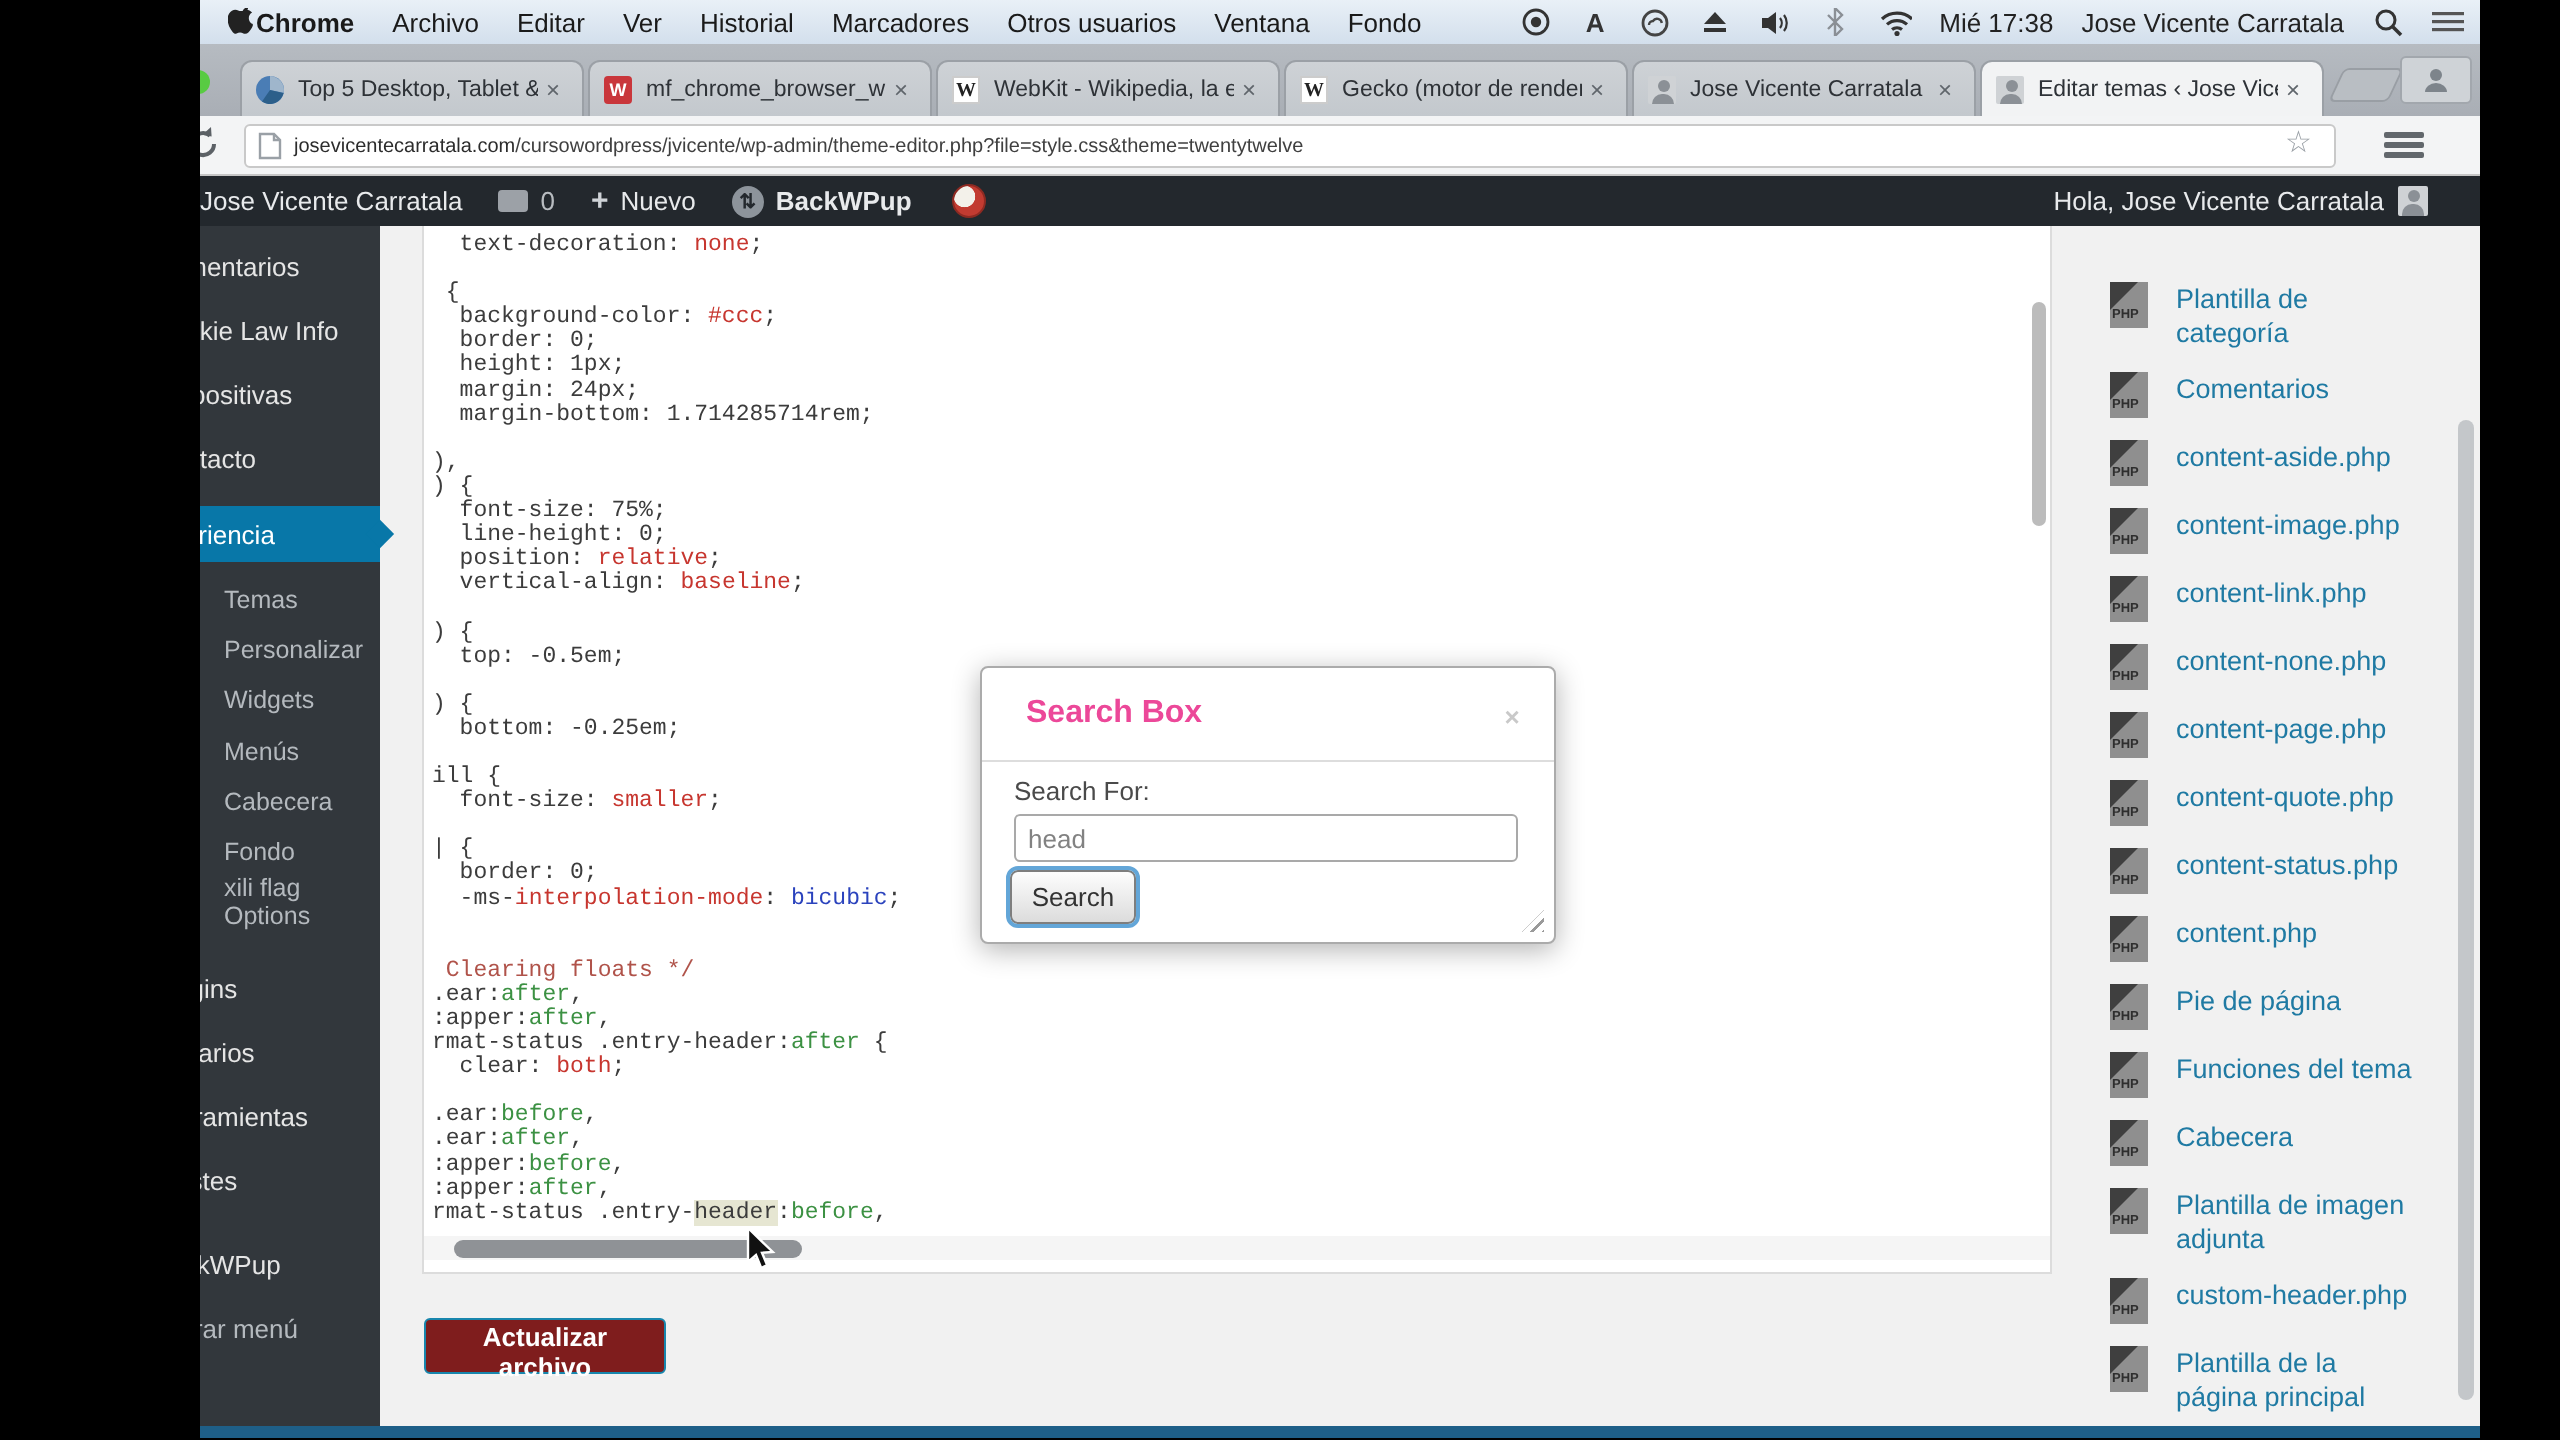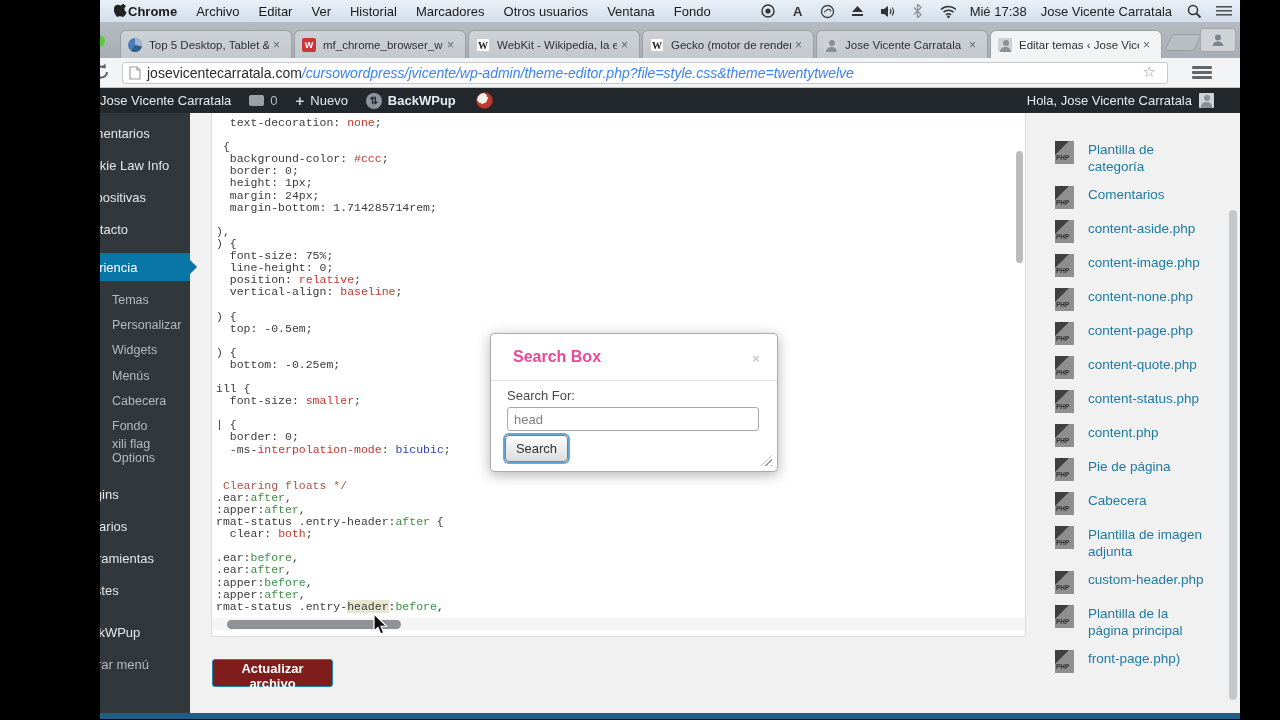--- a/index.html
+++ b/index.html
@@ -31,23 +31,23 @@
   .tab .x{flex:0 0 12px;color:#5f656b;font-size:12px;line-height:12px;margin-left:4px;}
   .newtab{position:absolute;top:12px;width:30px;height:17px;background:#b9bec3;border:1px solid #999ea4;
           border-radius:3px;transform:skewX(-25deg);}
   .profilebtn{position:absolute;top:6px;width:36px;height:24px;background:#cfd3d7;border:1px solid #a2a7ad;
           border-radius:3px;display:flex;align-items:center;justify-content:center;}
   .urlrow{position:absolute;left:40px;top:58px;width:1200px;height:30px;background:#f3f4f5;
           border-bottom:1px solid #c6c6c6;z-index:9;display:flex;align-items:center;}
   .refresh{position:absolute;left:52px;top:4px;width:22px;height:22px;color:#5c6166;}
   .urlfield{position:absolute;left:82px;top:4px;width:1046px;height:22px;background:#fff;
             border:1px solid #c9c9c9;border-radius:3px;display:flex;align-items:center;
-            font-size:14px;padding:0 6px;white-space:nowrap;overflow:hidden;}
+            font-size:10px;padding:0 6px;white-space:nowrap;overflow:hidden;}
   .urlfield .dom{color:#2c2c2c;}
-  .urlfield .rest{color:#3b82f6;font-style:italic;}
+  .urlfield .rest{color:#404040;}
   .star{position:absolute;right:84px;top:6px;color:#9aa0a6;font-size:15px;line-height:15px;}
   .hamburger{position:absolute;right:28px;top:8px;width:20px;height:14px;}
   .hamburger div{height:2.5px;background:#62676c;margin-bottom:2.6px;border-radius:1px;}
   
   .adminbar{position:absolute;left:40px;top:88px;width:1200px;height:25px;background:#23282d;
             color:#e8eaec;font-size:13px;display:flex;align-items:center;z-index:8;}
   .ab-left{display:flex;align-items:center;margin-left:60px;gap:0;}
   .ab-item{display:flex;align-items:center;margin-right:18px;white-space:nowrap;}
   .ab-right{margin-left:auto;display:flex;align-items:center;margin-right:26px;gap:7px;}
   .bubble{width:15px;height:11px;background:#9ca1a7;border-radius:2px;position:relative;margin-right:6px;}
@@ -366,20 +366,26 @@
         <div class="frow">
           <span class="phpicon">
             <span>PHP</span>
           </span>
           <span class="flabel">content-image.php</span>
         </div>
         <div class="frow">
           <span class="phpicon">
             <span>PHP</span>
           </span>
+          <span class="flabel">content-link.php</span>
+        </div>
+        <div class="frow">
+          <span class="phpicon">
+            <span>PHP</span>
+          </span>
           <span class="flabel">content-none.php</span>
         </div>
         <div class="frow">
           <span class="phpicon">
             <span>PHP</span>
           </span>
           <span class="flabel">content-page.php</span>
         </div>
         <div class="frow">
           <span class="phpicon">
@@ -397,20 +403,26 @@
           <span class="phpicon">
             <span>PHP</span>
           </span>
           <span class="flabel">content.php</span>
         </div>
         <div class="frow">
           <span class="phpicon">
             <span>PHP</span>
           </span>
           <span class="flabel">Pie de página</span>
+        </div>
+        <div class="frow">
+          <span class="phpicon">
+            <span>PHP</span>
+          </span>
+          <span class="flabel">Funciones del tema</span>
         </div>
         <div class="frow">
           <span class="phpicon">
             <span>PHP</span>
           </span>
           <span class="flabel">Cabecera</span>
         </div>
         <div class="frow">
           <span class="phpicon">
             <span>PHP</span>

